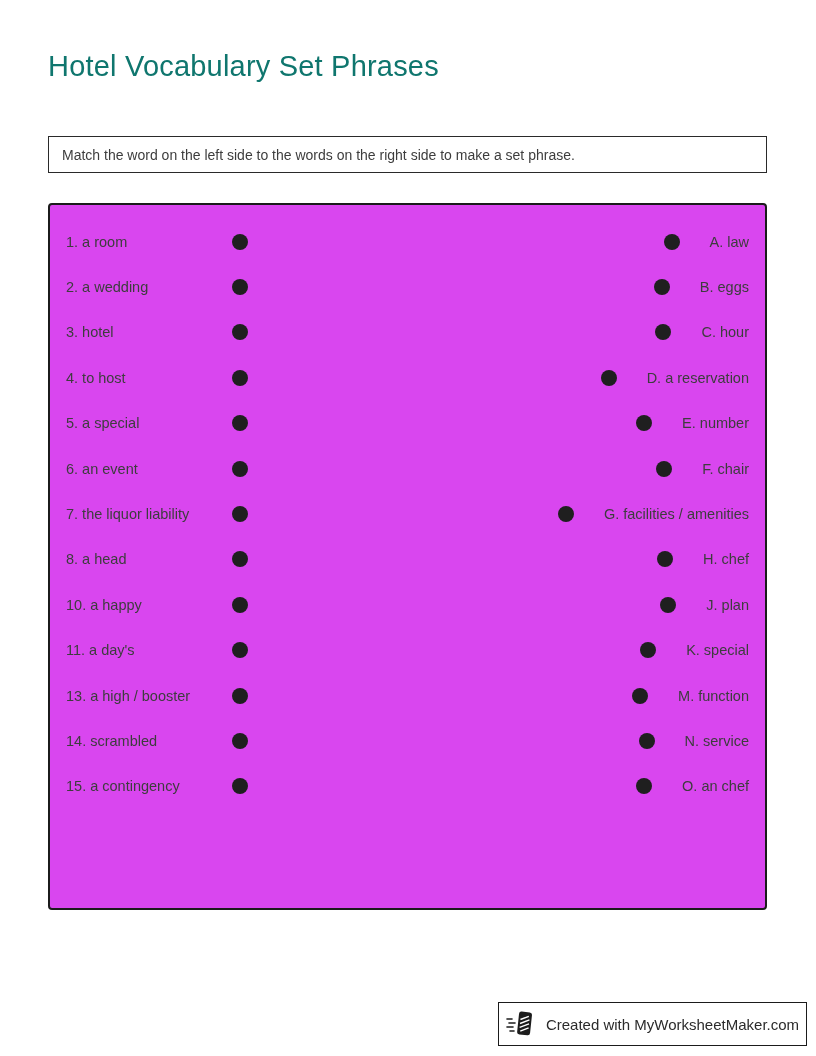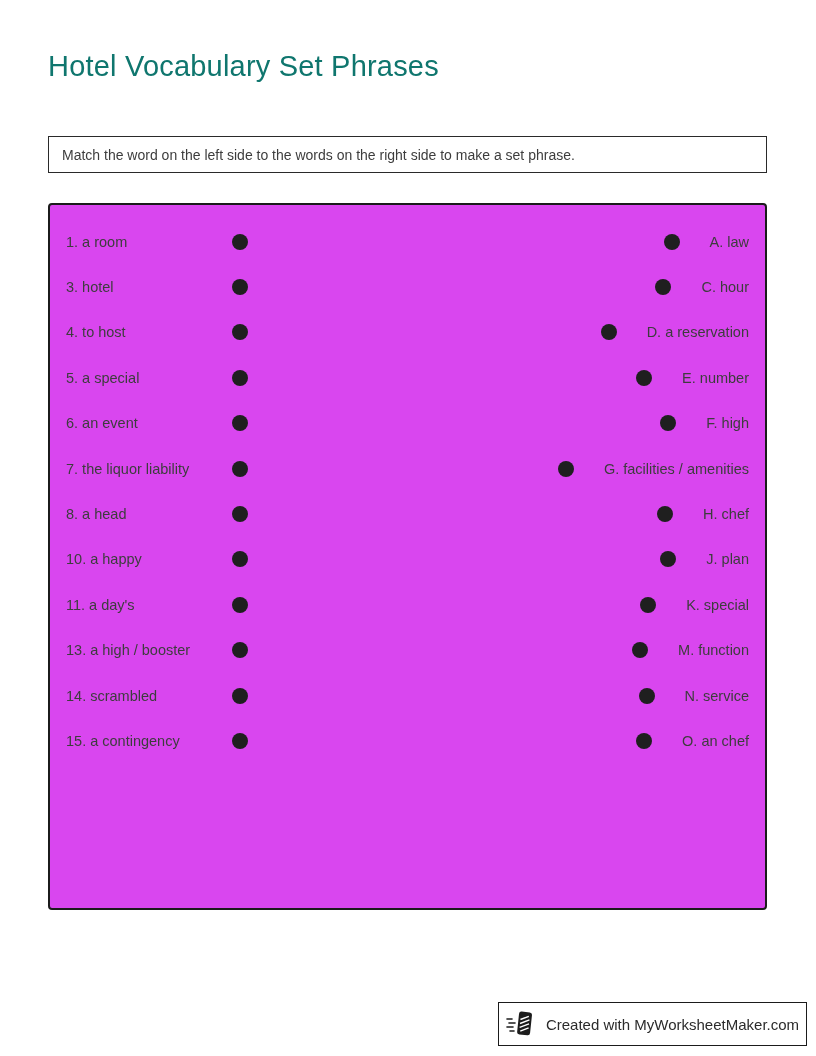--- a/index.html
+++ b/index.html
@@ -97,20 +97,32 @@
         <span class="dot"></span>
       </span>
     <span></span>
     <span class="dot-cell">
         <span class="dot"></span>
       </span>
     <span></span>
     <span class="item-label right-label">A. law</span>
   </div>
 
+  <div class="match-row">
+    <span class="item-label left-label">2. a wedding</span>
+    <span class="dot-cell">
+        <span class="dot"></span>
+      </span>
+    <span></span>
+    <span class="dot-cell">
+        <span class="dot"></span>
+      </span>
+    <span></span>
+    <span class="item-label right-label">B. eggs</span>
+  </div>
 
   <div class="match-row">
     <span class="item-label left-label">3. hotel</span>
     <span class="dot-cell">
         <span class="dot"></span>
       </span>
     <span></span>
     <span class="dot-cell">
         <span class="dot"></span>
       </span>
@@ -147,21 +159,21 @@
   <div class="match-row">
     <span class="item-label left-label">6. an event</span>
     <span class="dot-cell">
         <span class="dot"></span>
       </span>
     <span></span>
     <span class="dot-cell">
         <span class="dot"></span>
       </span>
     <span></span>
-    <span class="item-label right-label">F. high</span>
+    <span class="item-label right-label">F. chair</span>
   </div>
 
   <div class="match-row">
     <span class="item-label left-label">7. the liquor liability</span>
     <span class="dot-cell">
         <span class="dot"></span>
       </span>
     <span></span>
     <span class="dot-cell">
         <span class="dot"></span>

